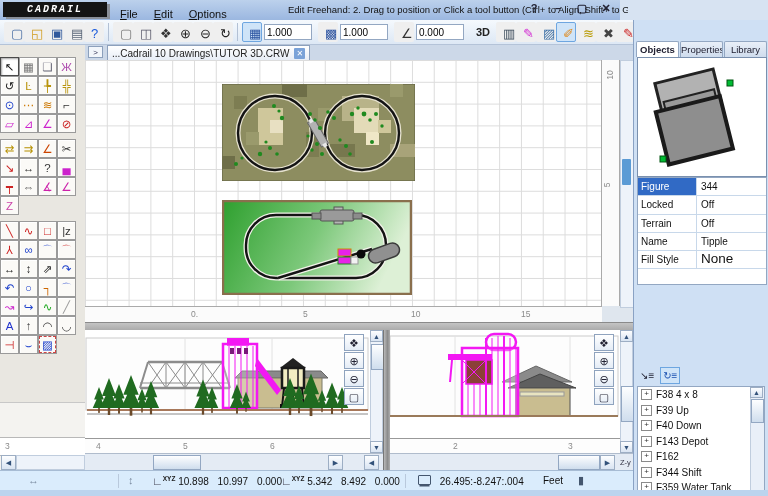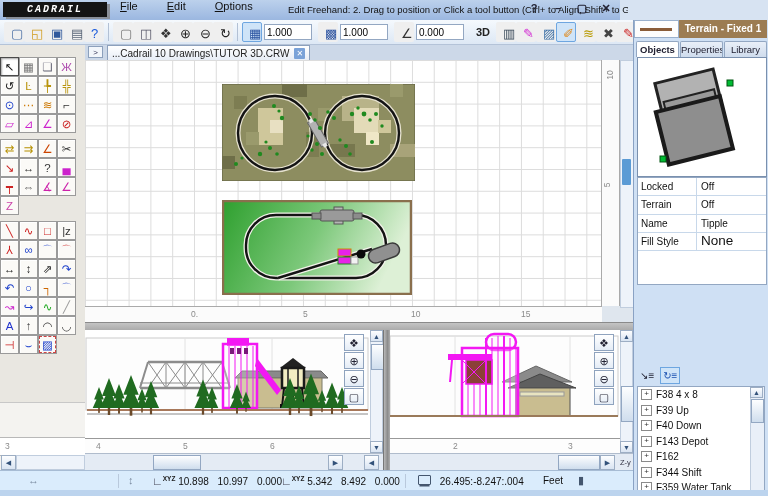--- a/index.html
+++ b/index.html
@@ -4,21 +4,21 @@
 <style>
   html,body{margin:0;padding:0;background:#c2d8f0;}
   body{font-family:"Liberation Sans",sans-serif;-webkit-font-smoothing:antialiased;}
   #app{position:relative;width:768px;height:496px;overflow:hidden;background:#d7e3f2;}
   .abs{position:absolute;}
   
   #titlebar{left:0;top:0;width:620px;height:20px;background:linear-gradient(#bcd1ec,#9bb7e0);border-bottom:1px solid #7d9cc8;}
   #logo{left:3px;top:2px;width:104px;height:15px;background:#141414;color:#fff;
         font-family:"Liberation Mono",monospace;font-weight:bold;font-style:italic;font-size:10px;
         letter-spacing:2px;line-height:15px;text-align:center;box-shadow:3px 2px 0 #8a8f98;}
-  #menus{left:120px;top:0;height:20px;display:flex;gap:29px;align-items:flex-start;}
+  #menus{left:120px;top:0;height:20px;display:flex;gap:16px;align-items:flex-end;}
   .menu-item{display:inline-block;font-size:11px;color:#111;cursor:default;}
   .menu-item::first-letter{text-decoration:underline;}
   #tb-status{left:288px;top:0;width:340px;height:20px;line-height:20px;font-size:9.5px;color:#111;white-space:nowrap;overflow:hidden;}
   #winbtns{right:4px;top:1px;display:flex;gap:4px;}
   .winbtn{width:20px;height:15px;text-align:center;line-height:15px;font-size:11px;color:#223;font-weight:bold;}
   
   #toolbar{left:0;top:20px;width:768px;height:25px;background:linear-gradient(#f5f9fd,#dde8f5);
            border-bottom:1px solid #b4c3d8;display:flex;align-items:center;padding-left:4px;box-sizing:border-box;}
   .tb-icon{width:20px;height:20px;text-align:center;line-height:19px;font-size:13px;flex:0 0 auto;border:1px solid transparent;border-radius:2px;}
   .tb-icon.sel{border-color:#6ea6e0;background:#cfe4f8;}
@@ -510,44 +510,42 @@
       <span class="tick abs" style="left:178px;top:2px">3</span>
     </div>
     <div class="hscroll abs" style="left:0;top:123px;width:243px;height:17px">
       <div class="scroll-thumb abs" style="left:168px;top:1px;width:40px;height:13px"></div>
       <button class="scroll-btn abs" style="left:210px;top:1px">▶</button>
       <span class="axis-lbl abs" style="left:228px;top:4px">Z-y</span>
     </div>
   </div>
 
   <div id="right-panel" class="abs">
-    <div id="rp-header">
-      <div id="rp-swatch">
-          <div class="line"></div>
-        </div>
-      <div id="rp-title">Terrain - Fixed 1</div>
-    </div>
     <div id="rp-tabs" class="abs">
 
     <div class="rp-tab active">Objects</div>
         <div class="rp-tab">Properties</div>
         <div class="rp-tab">Library</div>
       </div>
     <div id="rp-preview" class="abs">
       <svg width="126" height="116" viewBox="0 0 126 116">
         <g transform="rotate(-14 60 58)">
           <rect x="26" y="16" width="60" height="32" fill="#b2b2b2" stroke="#222" stroke-width="3"></rect>
           <rect x="30" y="36" width="52" height="14" fill="#9a9a9a" stroke="#222" stroke-width="2"></rect>
           <rect x="20" y="44" width="66" height="54" fill="#8e8e8e" stroke="#1a1a1a" stroke-width="4"></rect>
         </g>
         <rect x="89" y="22" width="6" height="6" fill="#00bb33" stroke="#005511"></rect>
         <rect x="22" y="98" width="6" height="6" fill="#00bb33" stroke="#005511"></rect>
       </svg>
     </div>
     <div id="rp-props" class="abs">
+      <div class="prow">
+        <span class="pn sel-blue">Figure</span>
+        <span class="pv">344</span>
+      </div>
       <div class="prow">
         <span class="pn">Locked</span>
         <span class="pv">Off</span>
       </div>
       <div class="prow">
         <span class="pn">Terrain</span>
         <span class="pv">Off</span>
       </div>
       <div class="prow">
         <span class="pn">Name</span>

